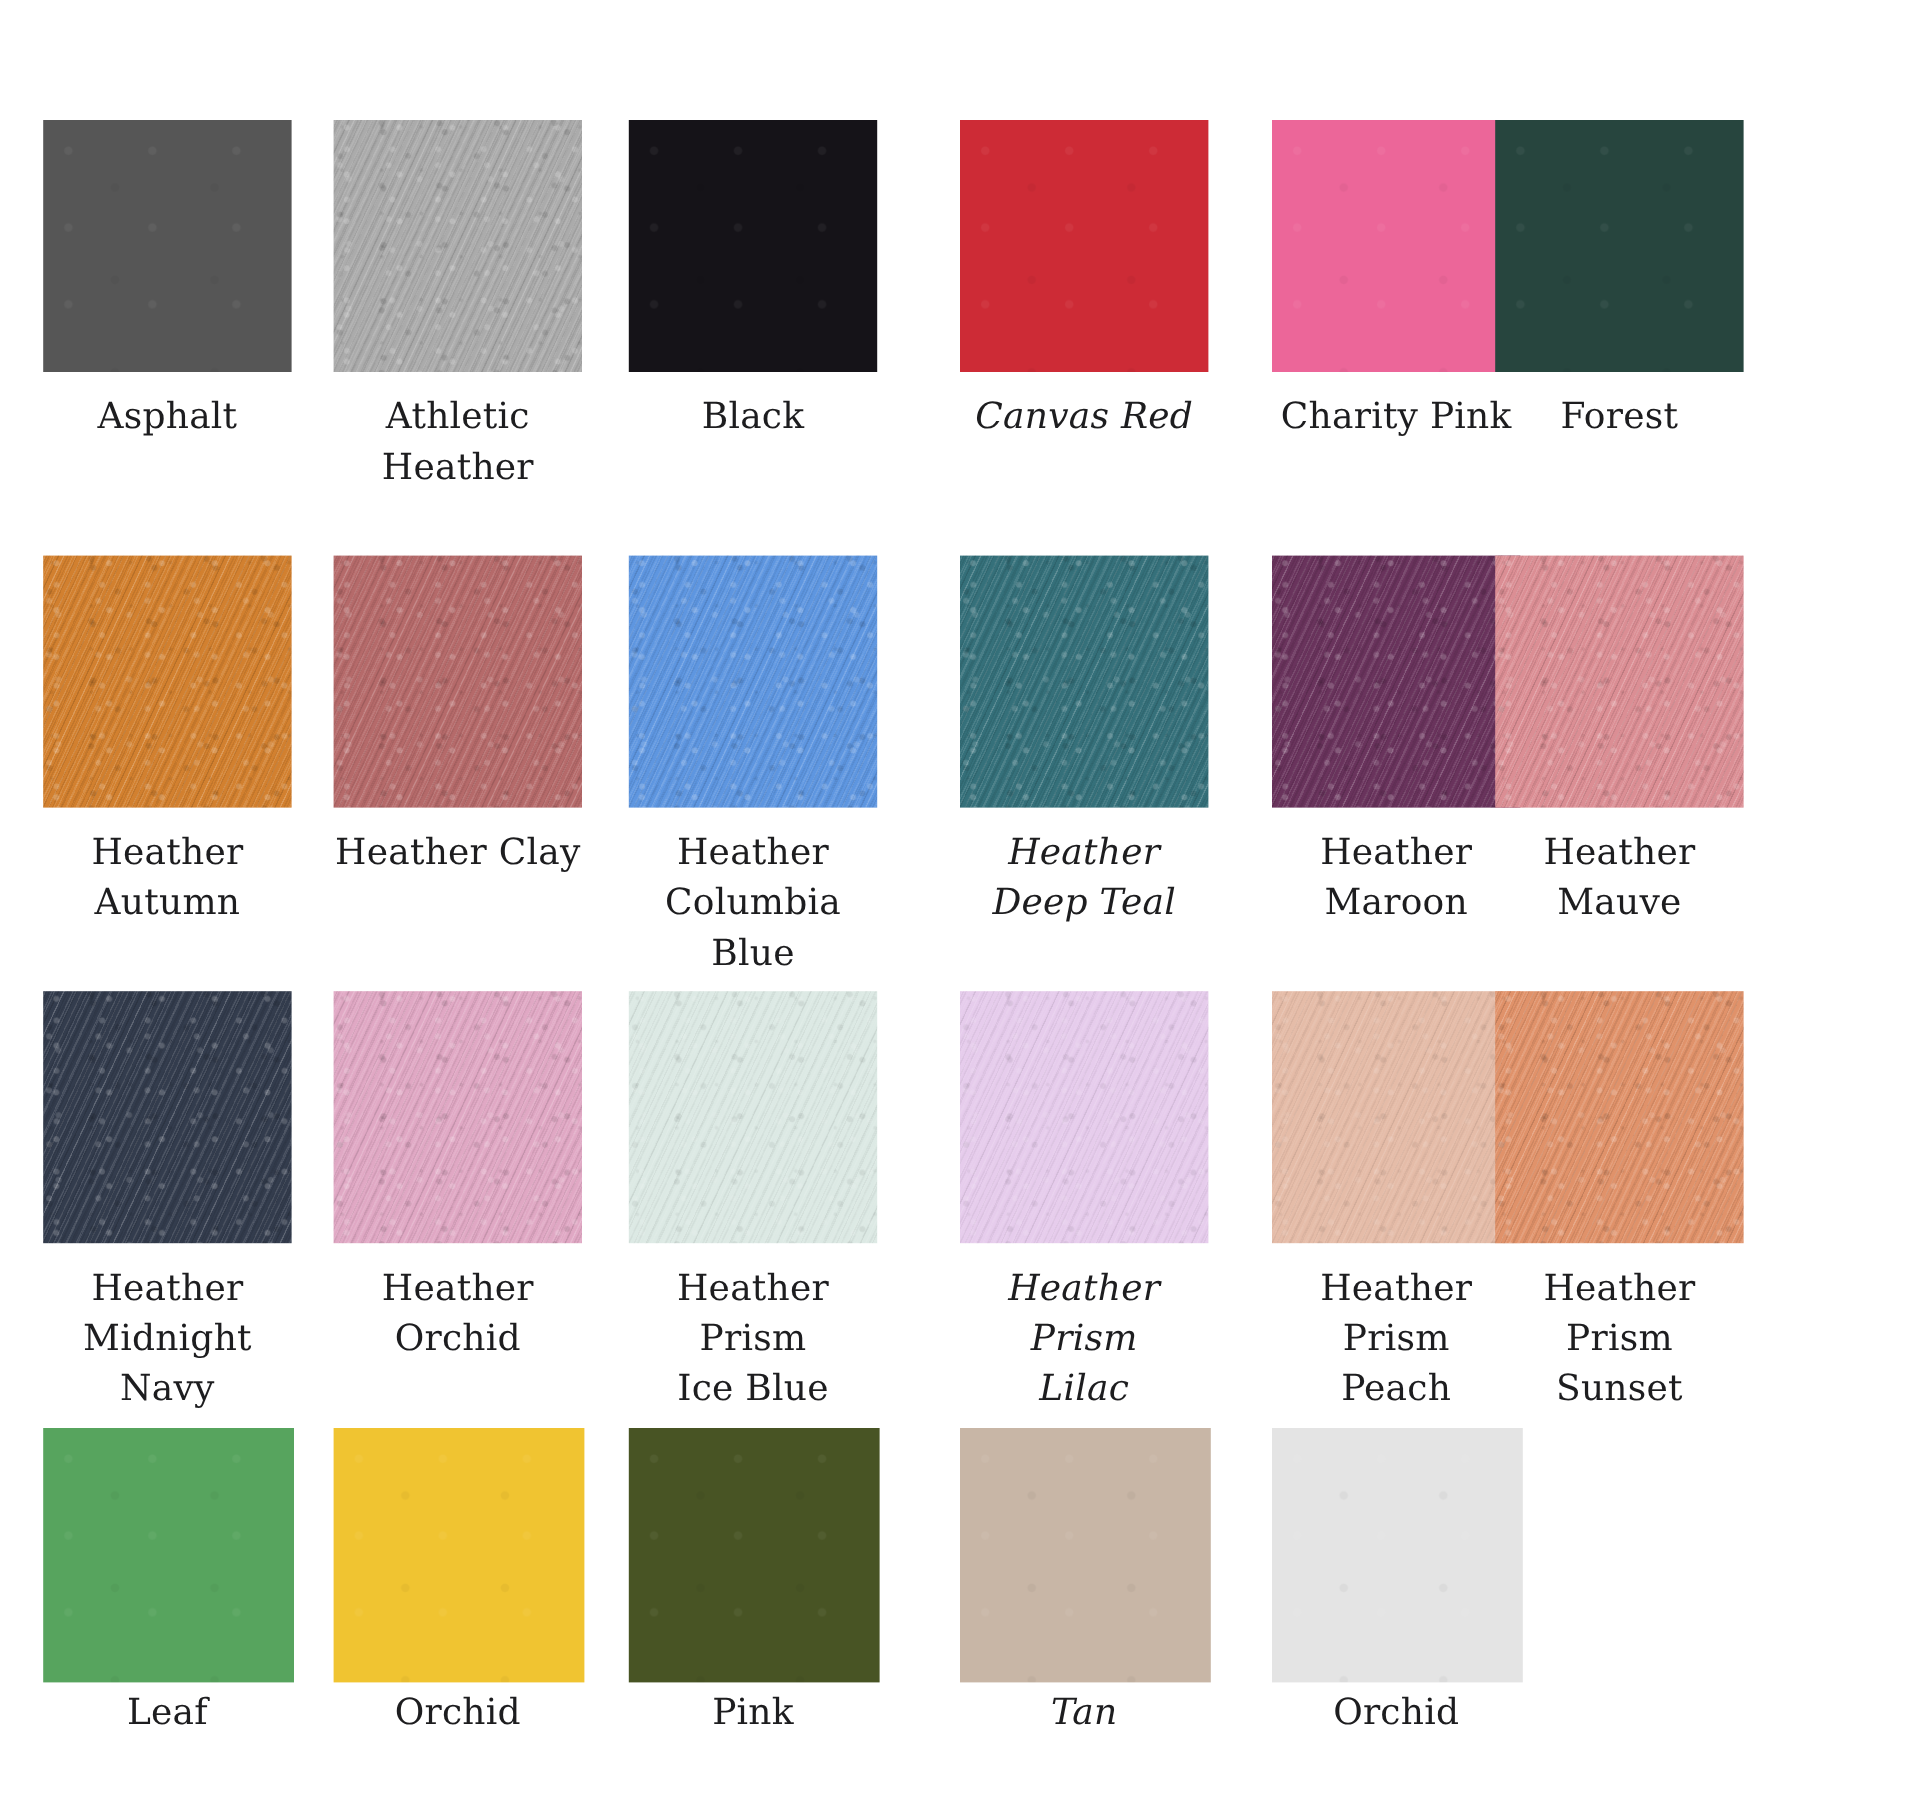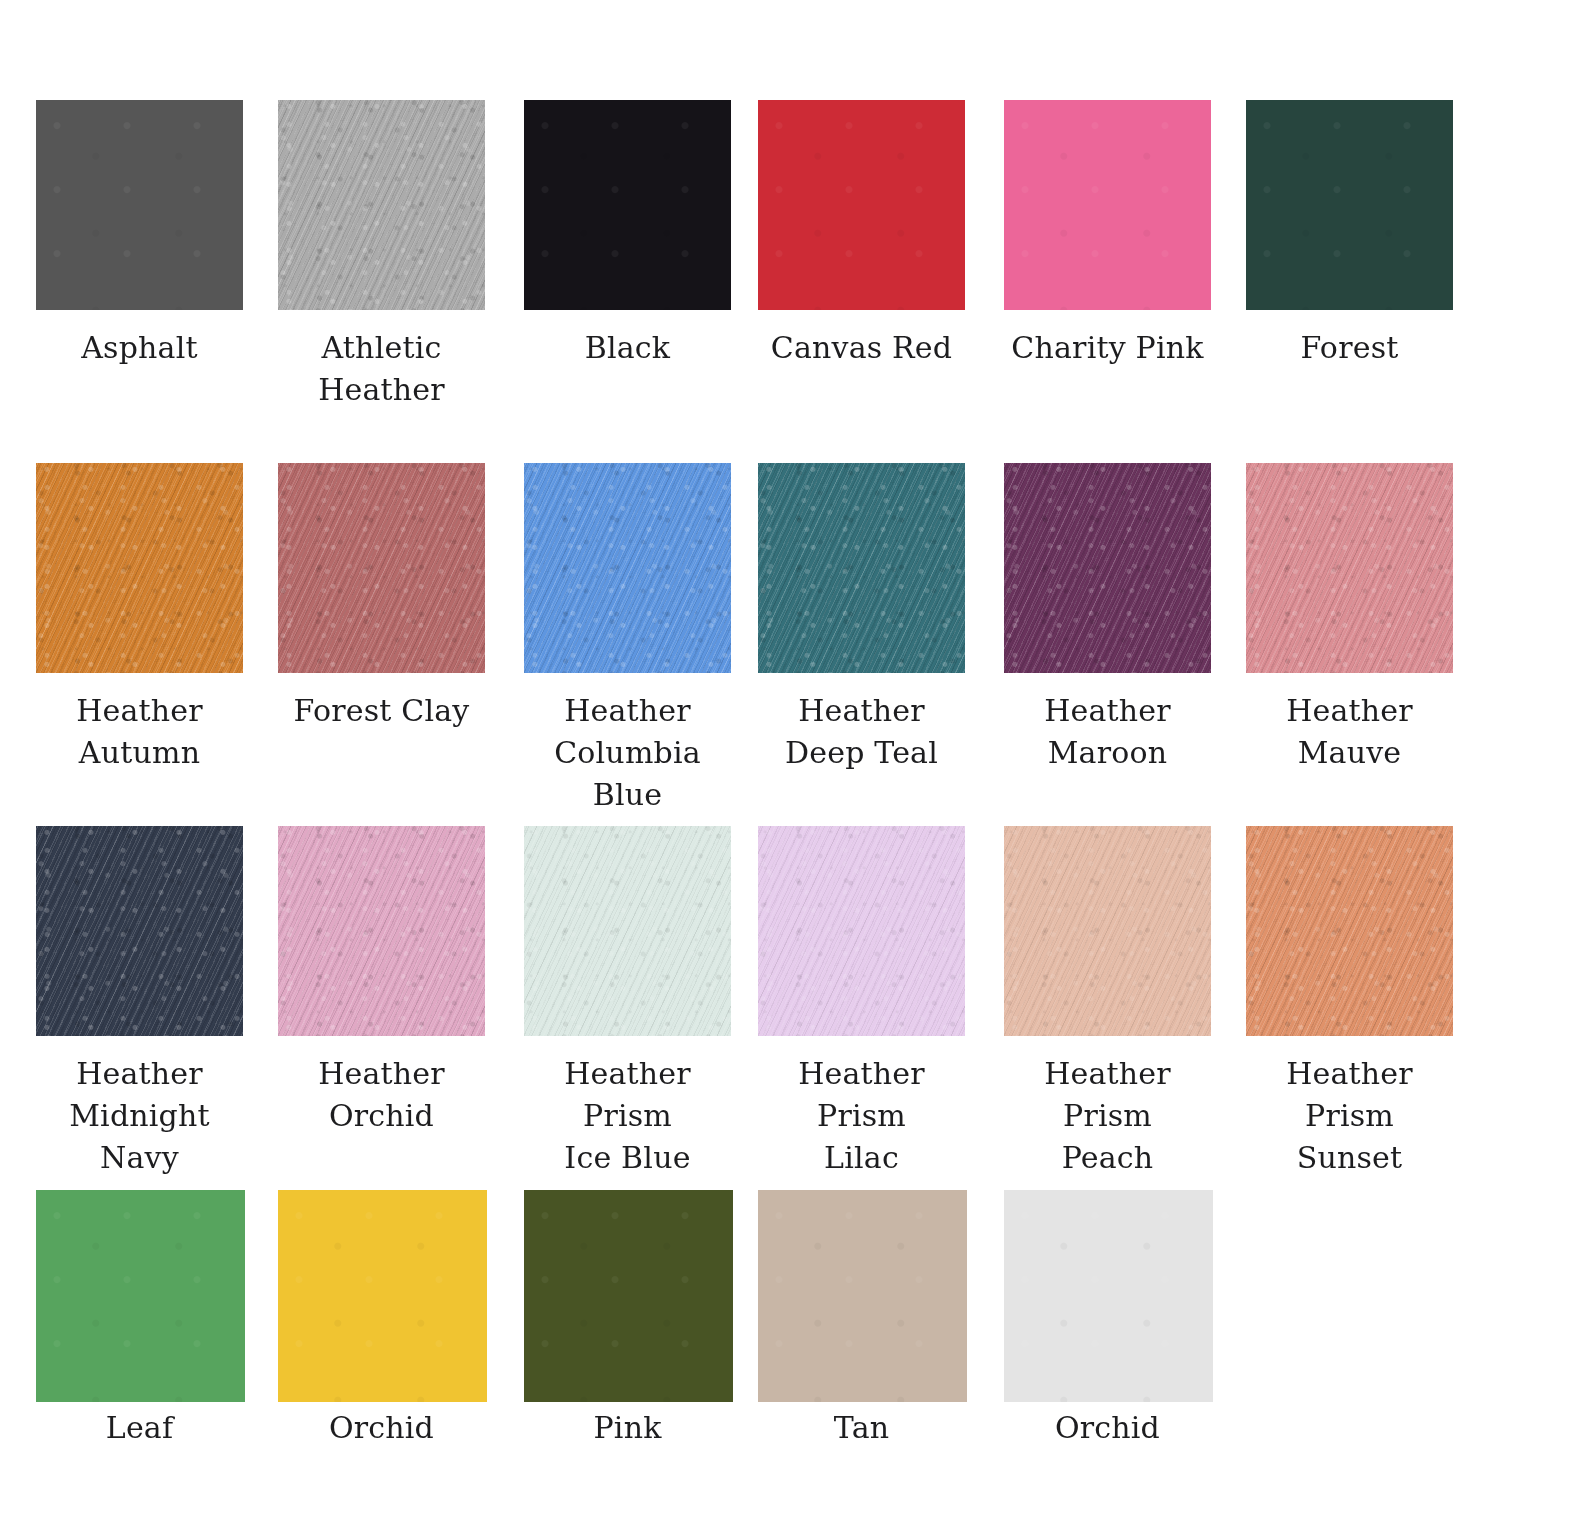--- a/index.html
+++ b/index.html
@@ -35,22 +35,22 @@
   .swatch-row[data-row="3"] { top: 1190px; }
 
   .swatch-cell {
     position: absolute;
     top: 0;
     width: 207px;
   }
   .swatch-cell[data-col="0"] { left: 0px; }
   .swatch-cell[data-col="1"] { left: 242px; }
   .swatch-cell[data-col="2"] { left: 488px; }
-  .swatch-cell[data-col="3"] { left: 722px; }
-  .swatch-cell[data-col="4"] { left: 968px; }
+  .swatch-cell[data-col="3"] { left: 764px; font-style: italic; }
+  .swatch-cell[data-col="4"] { left: 1024px; }
   .swatch-cell[data-col="5"] { left: 1210px; }
 
   
   .swatch-chip {
     position: relative;
     width: 207px;
     height: 210px;
     overflow: hidden;
     background-color: #888;
   }
@@ -175,21 +175,21 @@
   </div>
 
   <div class="swatch-row" data-row="1">
     <div class="swatch-cell" data-col="0">
       <div class="swatch-chip is-heather" title="Heather Autumn" style="background-color: rgb(210, 128, 47);"></div>
       <div class="swatch-label">Heather
 Autumn</div>
     </div>
     <div class="swatch-cell" data-col="1">
       <div class="swatch-chip is-heather" title="Heather Clay" style="background-color: rgb(181, 106, 106);"></div>
-      <div class="swatch-label">Forest Clay</div>
+      <div class="swatch-label">Heather Clay</div>
     </div>
     <div class="swatch-cell" data-col="2">
       <div class="swatch-chip is-heather" title="Heather Columbia Blue" style="background-color: rgb(94, 150, 224);"></div>
       <div class="swatch-label">Heather
 Columbia Blue</div>
     </div>
     <div class="swatch-cell" data-col="3">
       <div class="swatch-chip is-heather" title="Heather Deep Teal" style="background-color: rgb(53, 112, 122);"></div>
       <div class="swatch-label">Heather
 Deep Teal</div>

